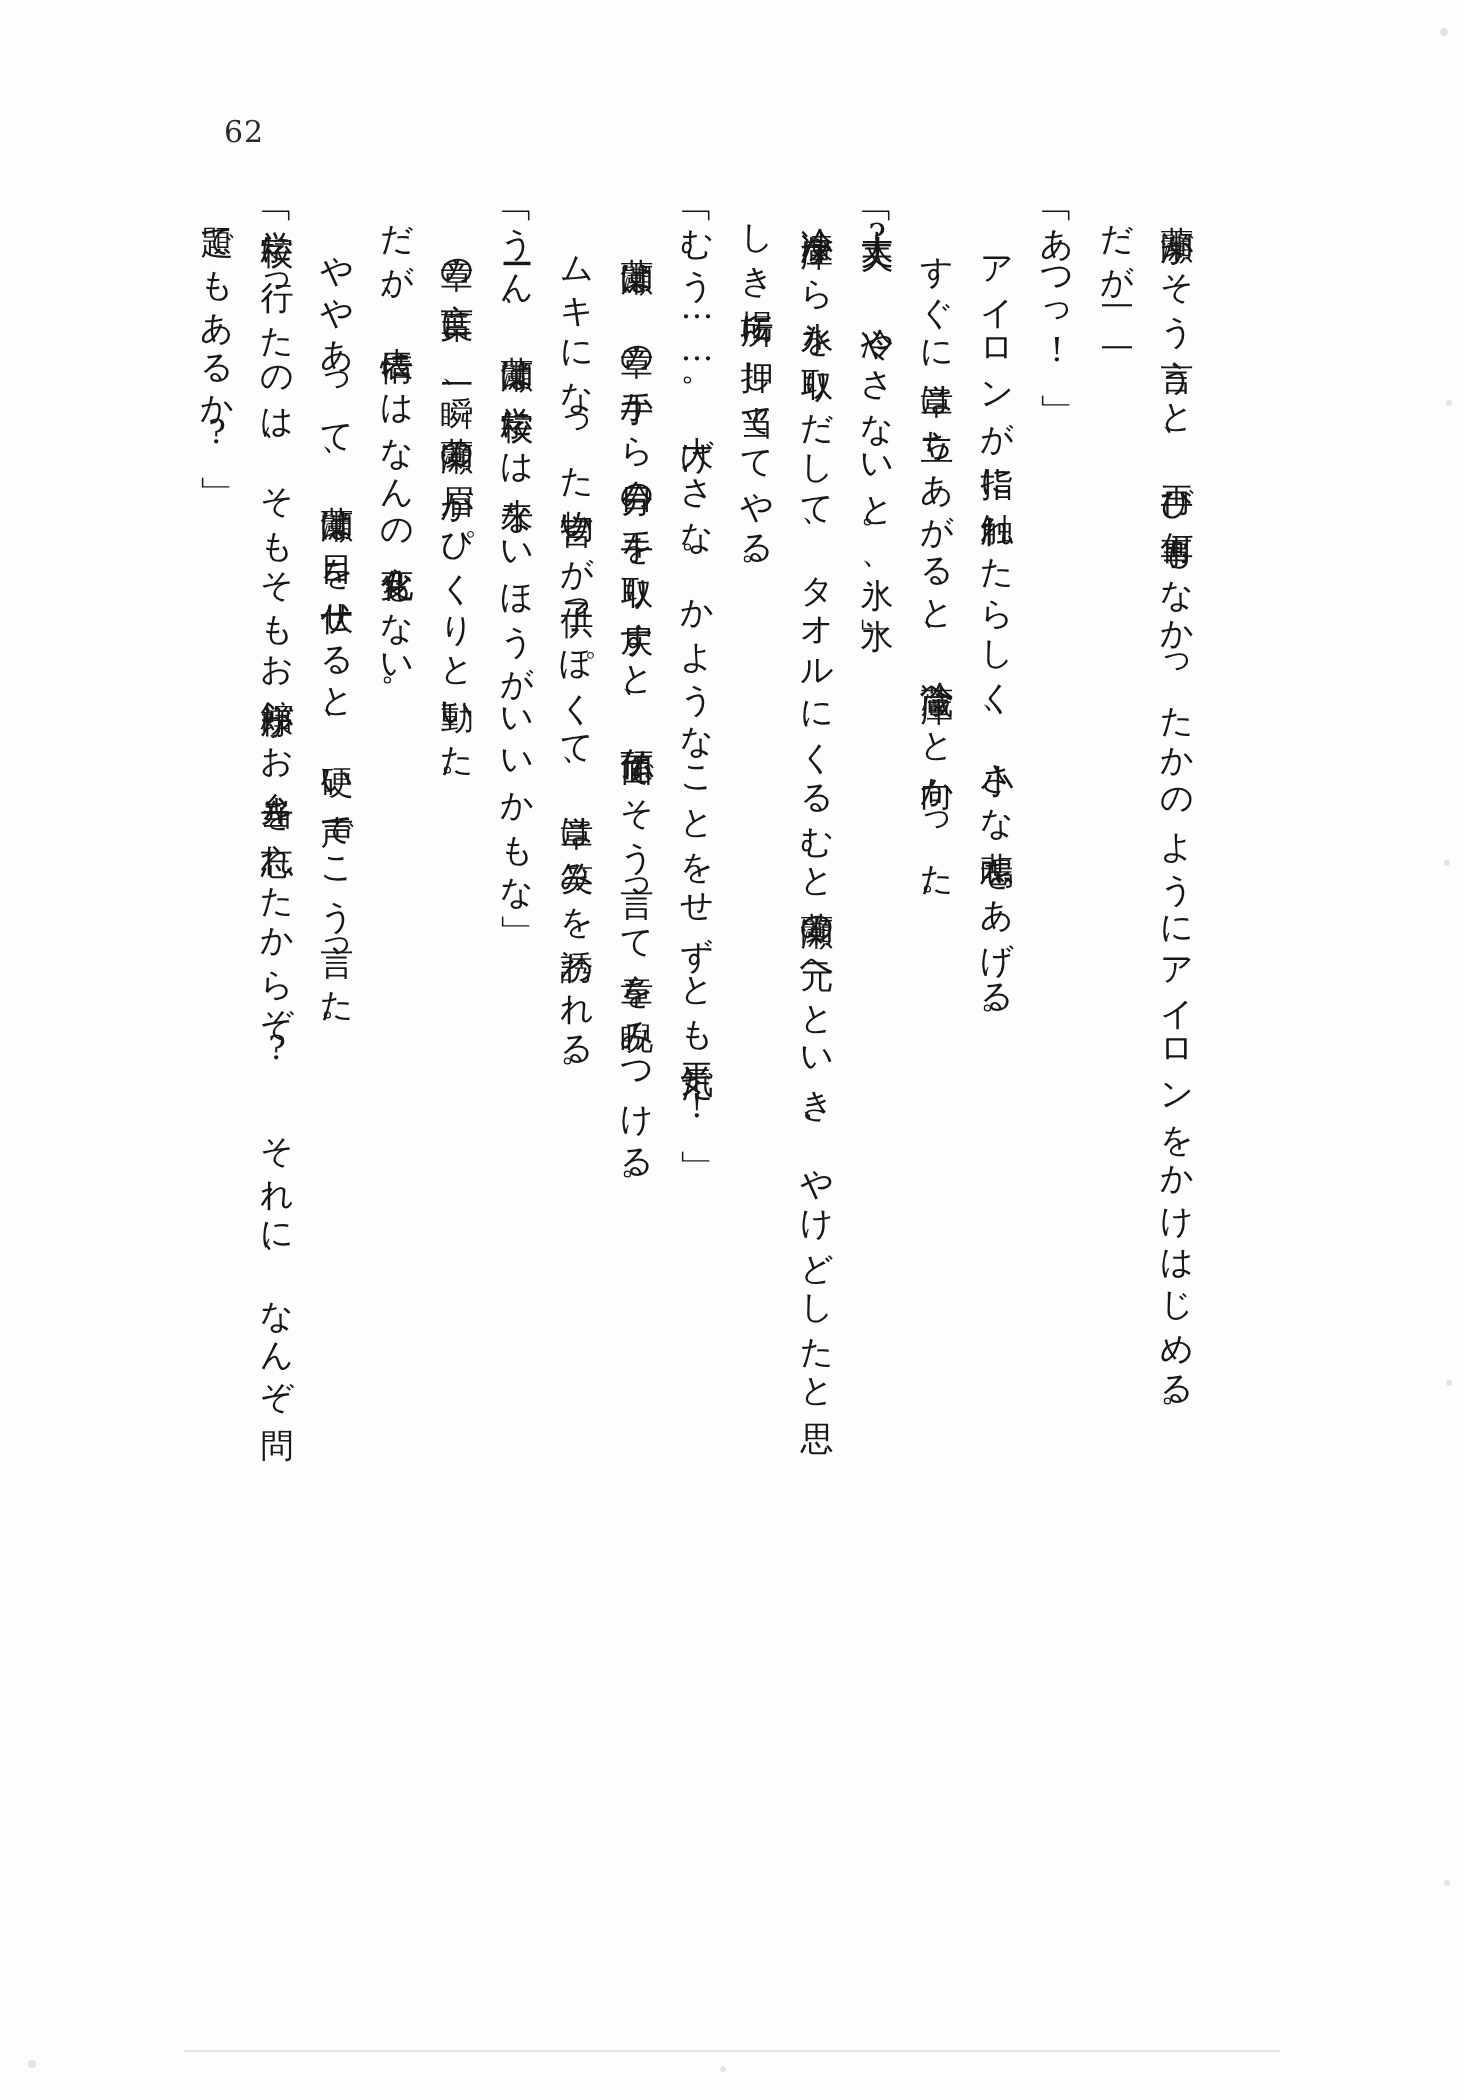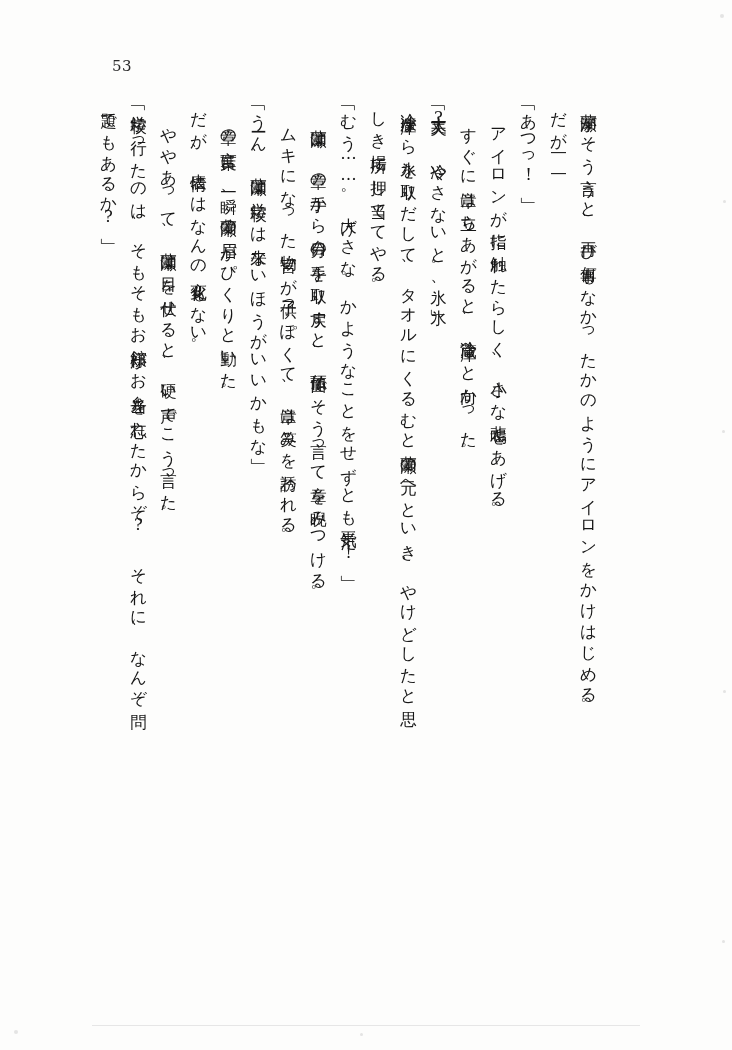--- a/index.html
+++ b/index.html
@@ -88,21 +88,21 @@
 <div class="page">
 
   <div class="edge-mark" style="top:14px; right:8px; width:4px; height:4px;"></div>
   <div class="edge-mark" style="top:200px; right:6px; width:3px; height:3px;"></div>
   <div class="edge-mark" style="top:430px; right:7px; width:3px; height:3px;"></div>
   <div class="edge-mark" style="top:690px; right:6px; width:3px; height:3px;"></div>
   <div class="edge-mark" style="top:940px; right:7px; width:3px; height:3px;"></div>
   <div class="edge-mark" style="bottom:16px; left:14px; width:4px; height:4px;"></div>
   <div class="edge-mark" style="bottom:14px; left:360px; width:3px; height:3px;"></div>
 
-  <div class="page-number">53</div>
+  <div class="page-number">62</div>
 
   <div class="text-block">
     <div class="column">題でもあるか?」</div>
     <div class="column">「学校に行ったのは、そもそもお館様がお弁当を忘れたからぞ? それに、なんぞ問</div>
     <div class="column indent-1">ややあって、蘭瀬は目を伏せると、硬い声でこう言った。</div>
     <div class="column">だが、表情にはなんの変化もない。</div>
     <div class="column indent-1">章の言葉に、一瞬、蘭瀬の眉がぴくりと動いた。</div>
     <div class="column">「うーん、蘭瀬は学校には来ないほうがいいかもな」</div>
     <div class="column indent-1">ムキになった物言いが子供っぽくて、章は笑みを誘われる。</div>
     <div class="column indent-1">蘭瀬は、章の手から自分の手を取り戻すと、仏頂面でそう言って章を睨みつける。</div>

